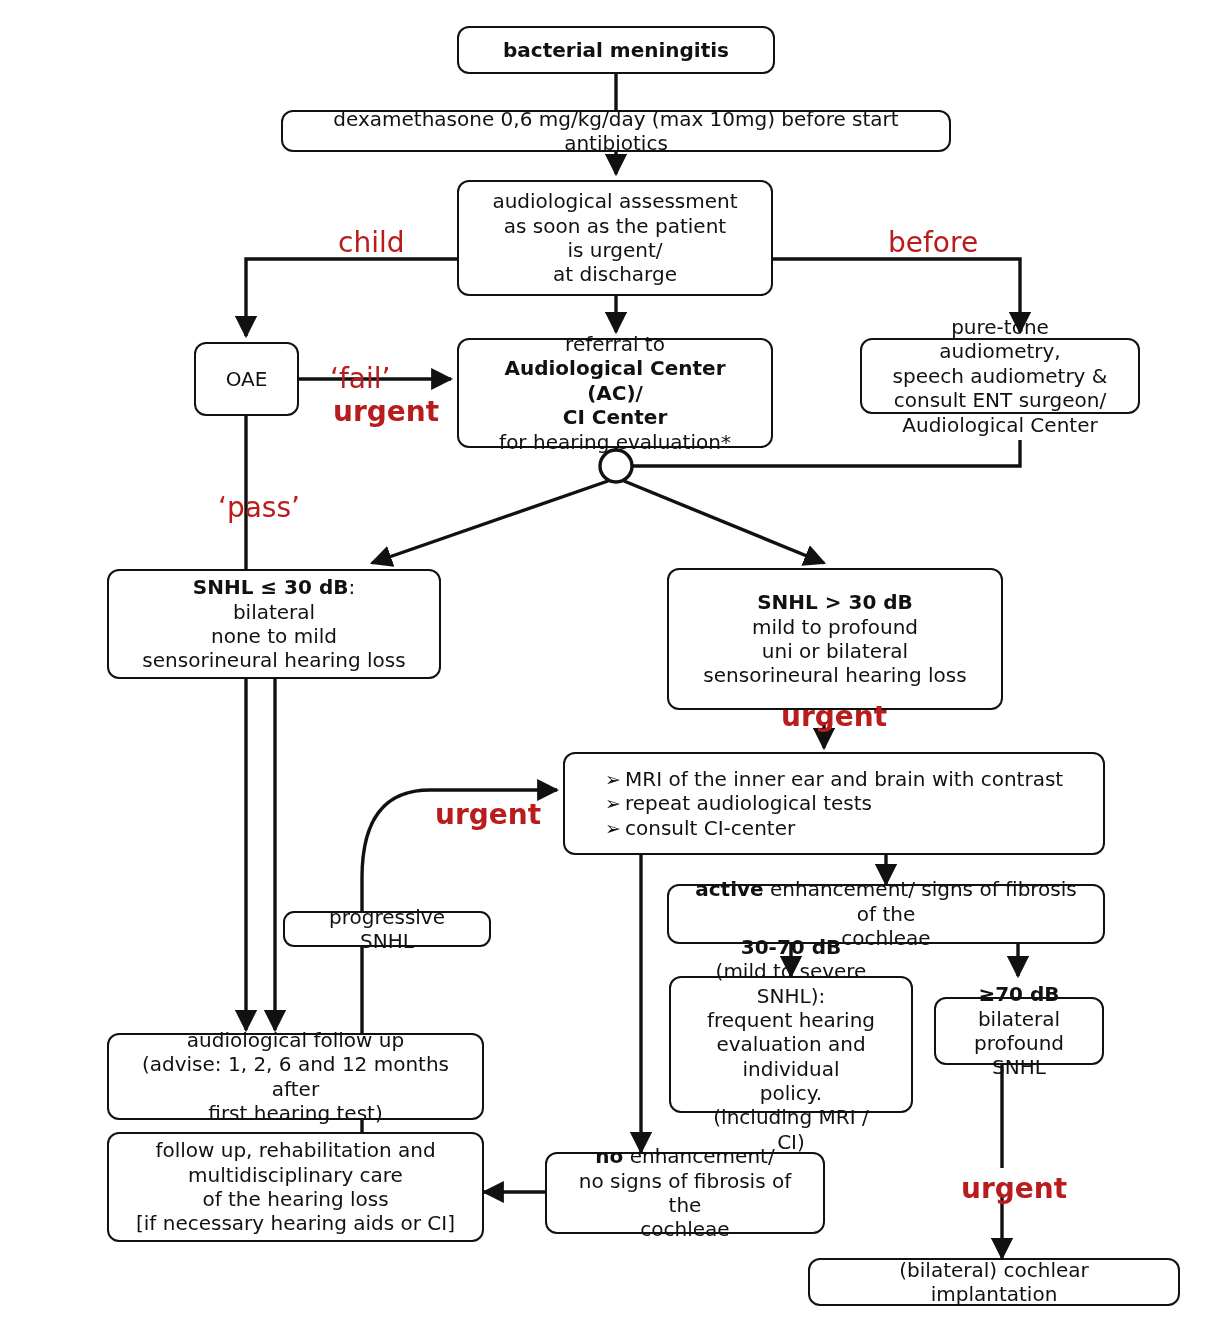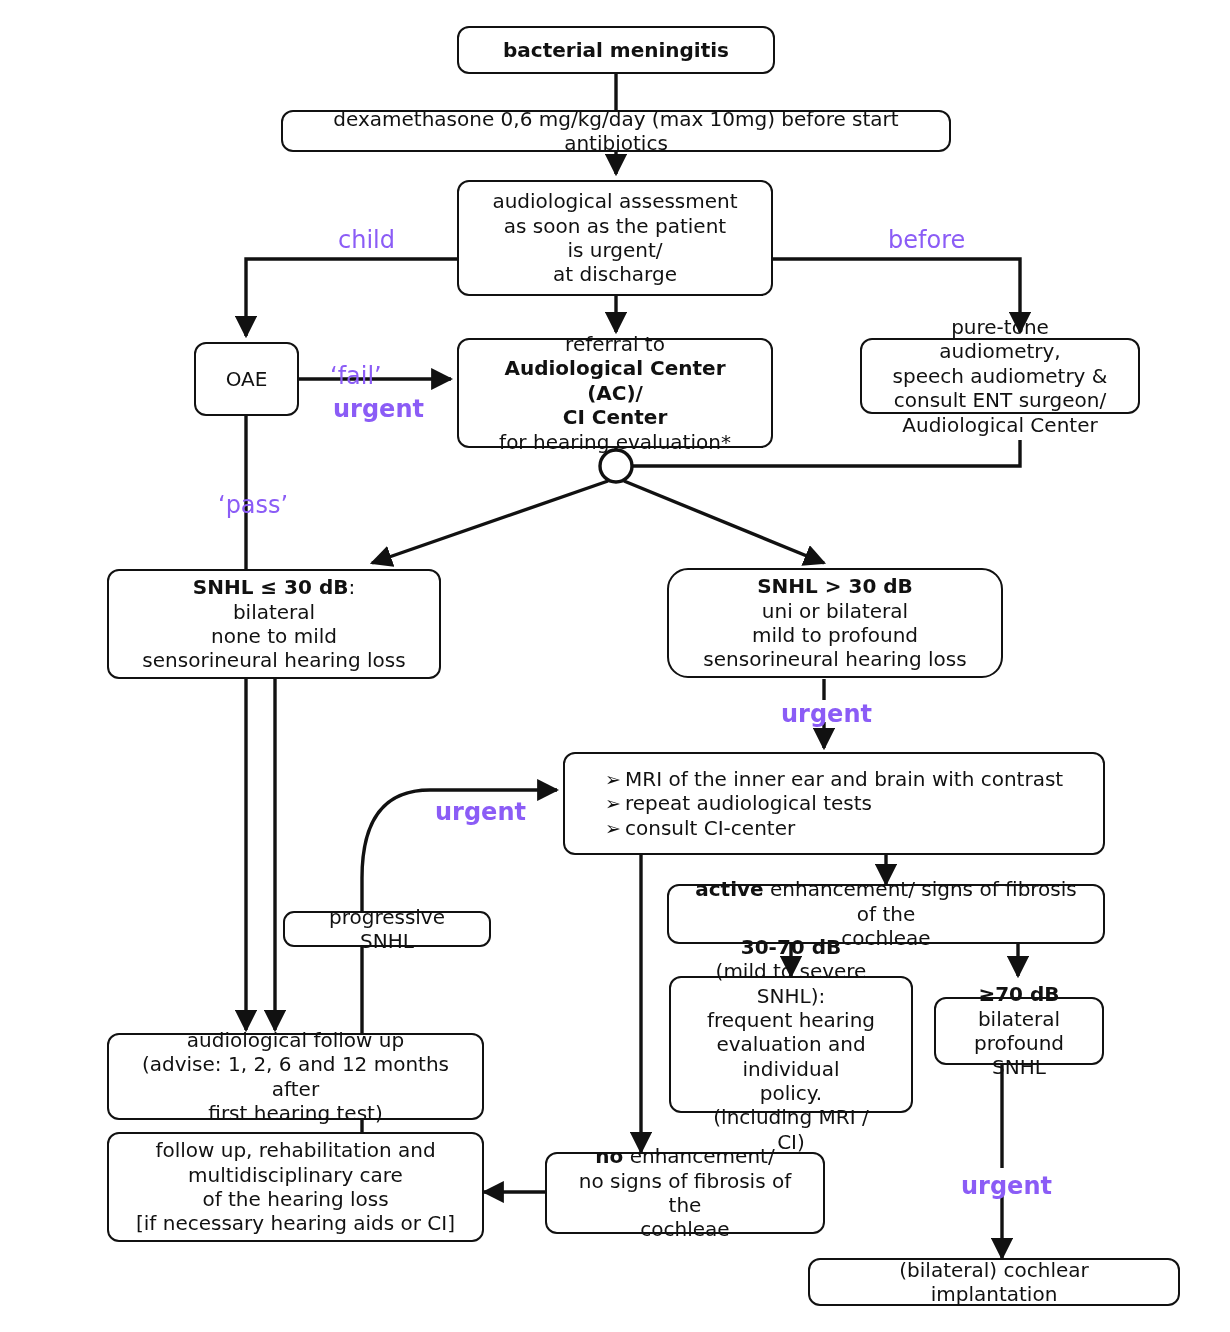--- a/index.html
+++ b/index.html
@@ -43,22 +43,22 @@
   .node.left-align { justify-content: flex-start; text-align: left; }
   .node.left-align .inner { padding-left: 14px; }
   .bullet-row { white-space: nowrap; }
   .bullet-row .mark {
     display: inline-block;
     width: 20px;
     font-size: 19px;
   }
   .edge-label {
     position: absolute;
-    color: #8b5cf6;
-    font-size: 24px;
+    color: #b91c1c;
+    font-size: 28px;
     line-height: 1.2;
     white-space: nowrap;
     background: transparent;
   }
   .edge-label.bold { font-weight: bold; }
   .tight { border-radius: 11px; }
 </style>
 </head>
 <body>
 
@@ -159,25 +159,25 @@
 
   <div class="node" style="left:107px; top:569px; width:334px; height:110px;">
     <div class="inner">
       <div><b>SNHL ≤ 30 dB</b><span>:</span></div>
       <div>bilateral</div>
       <div>none to mild</div>
       <div>sensorineural hearing loss</div>
     </div>
   </div>
 
-  <div class="node" style="left:667px; top:568px; width:336px; height:110px;border-radius:21px;">
+  <div class="node" style="left:667px; top:568px; width:336px; height:142px;">
     <div class="inner">
       <div><b>SNHL &gt; 30 dB</b></div>
+      <div>mild to profound</div>
       <div>uni or bilateral</div>
-      <div>mild to profound</div>
       <div>sensorineural hearing loss</div>
     </div>
   </div>
 
   <div class="node left-align" style="left:563px; top:752px; width:542px; height:103px;">
     <div class="inner">
       <div class="bullet-row"><span class="mark">➢</span><span>MRI of the inner ear and brain with contrast</span></div>
       <div class="bullet-row"><span class="mark">➢</span><span>repeat audiological tests</span></div>
       <div class="bullet-row"><span class="mark">➢</span><span>consult CI-center</span></div>
     </div>

